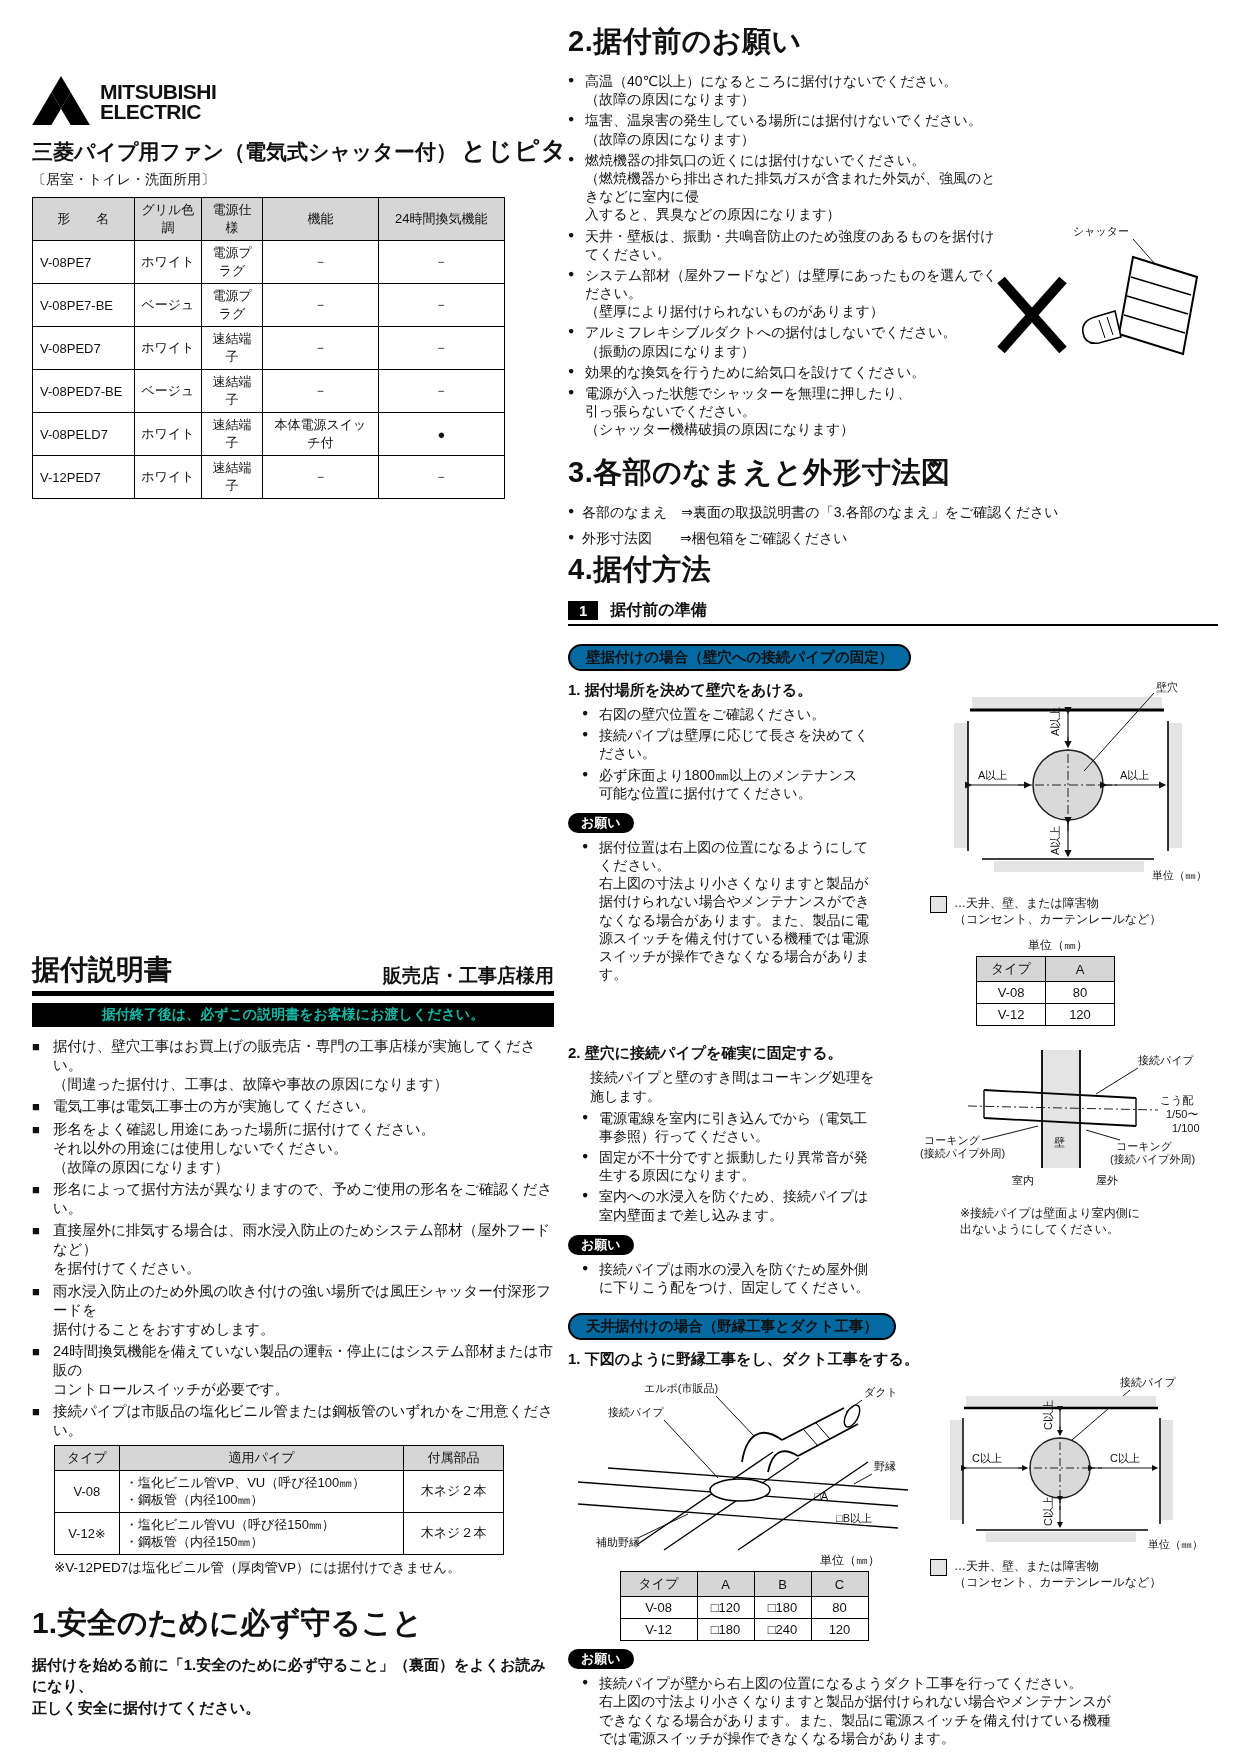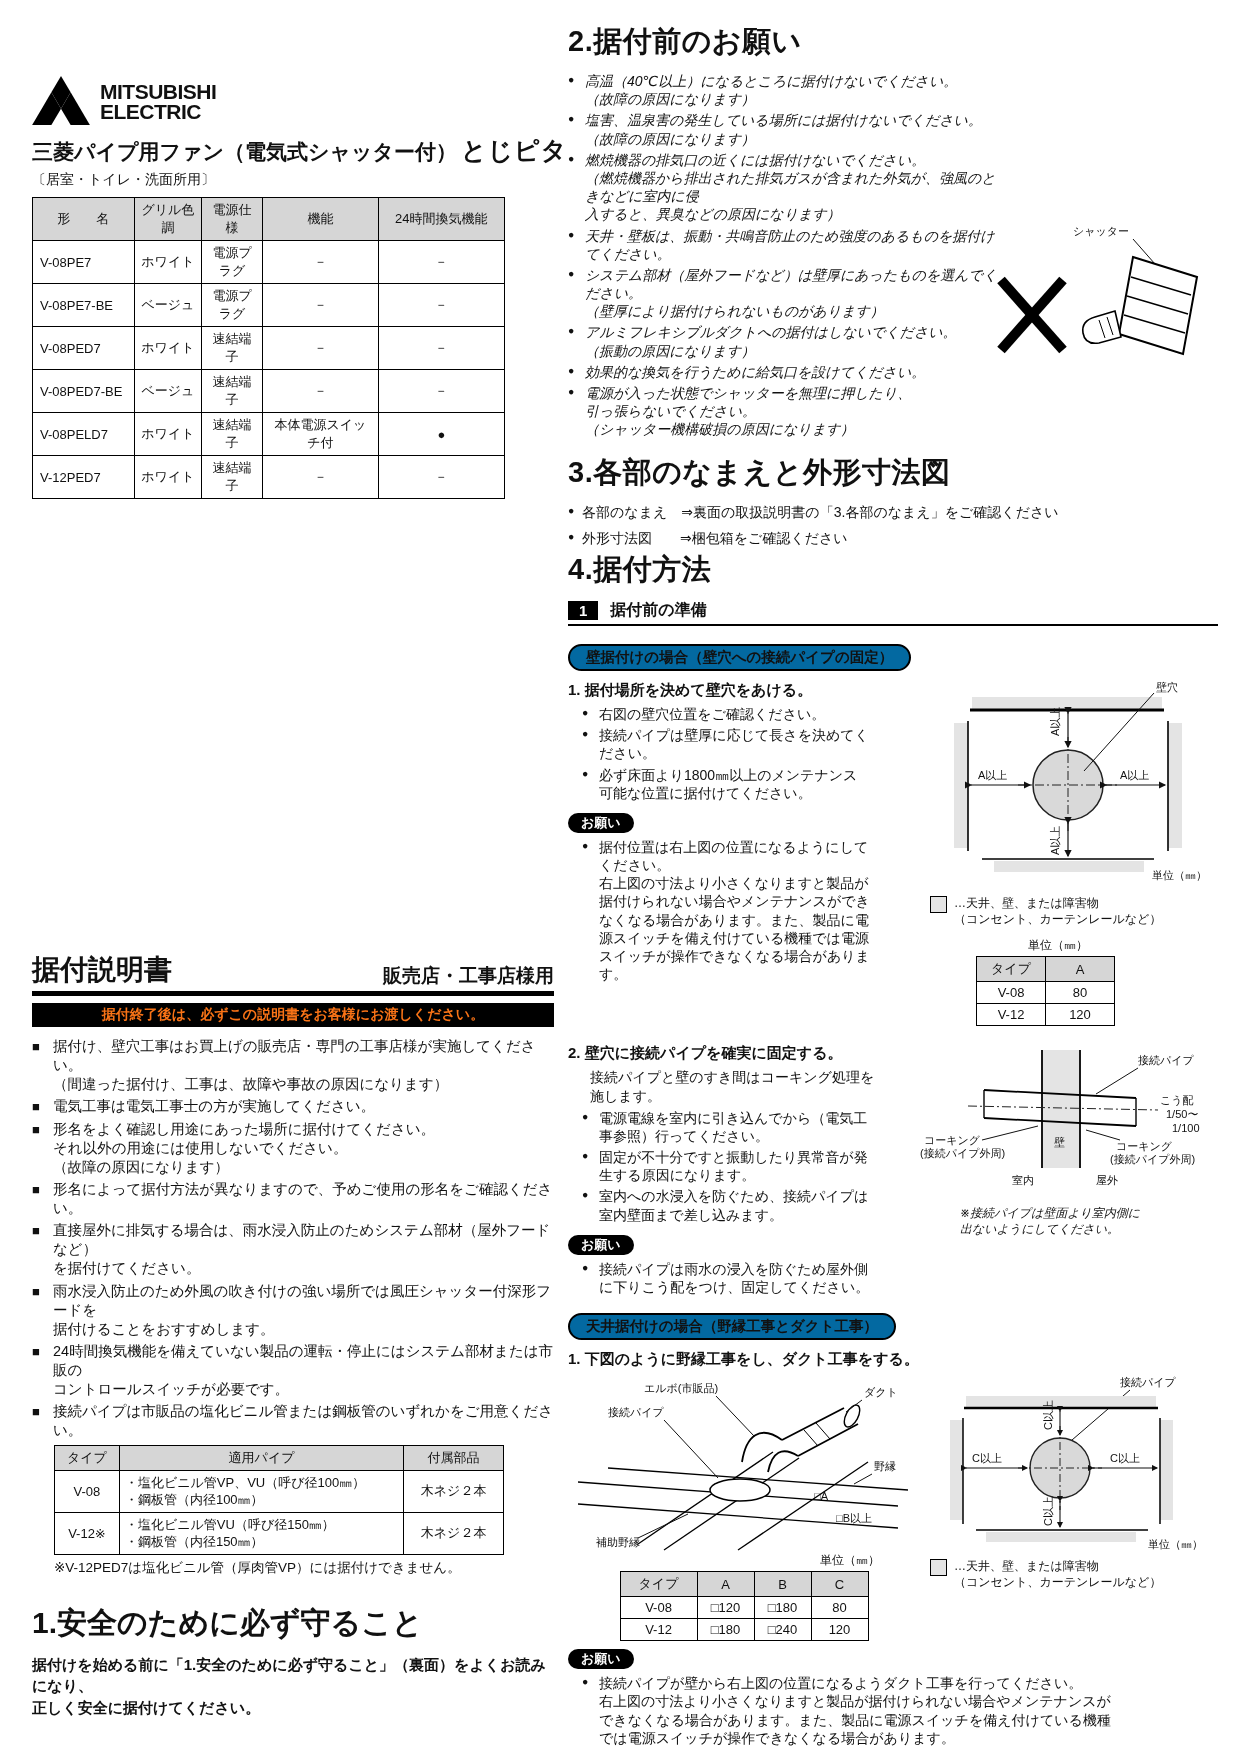--- a/index.html
+++ b/index.html
@@ -32,21 +32,21 @@
   .abc-table{margin:2px auto 0;}
   .abc-table th,.abc-table td{min-width:46px;}
 
   .spacer{height:452px;}
 
   
   .doc-head{display:flex;justify-content:space-between;align-items:flex-end;margin-bottom:2px;}
   .doc-title{font-size:28px;font-weight:bold;}
   .audience{font-size:19px;font-weight:bold;}
   .thick-rule{border-top:5px solid #000;margin:2px 0 7px;}
-  .notice-bar{background:#000;color:#f97316;font-size:14px;font-weight:bold;text-align:center;padding:3px 0;margin-bottom:10px;}
+  .notice-bar{background:#000;color:#14b8a6;font-size:14px;font-weight:bold;text-align:center;padding:3px 0;margin-bottom:10px;}
 
   
   .sq-list,.dot-list{list-style:none;margin:0;padding:0;}
   .sq-list li{position:relative;padding-left:21px;font-size:14.5px;line-height:1.32;white-space:pre-line;margin-bottom:3px;}
   .sq-list li::before{content:"■";position:absolute;left:0;top:1px;font-size:13px;}
   .dot-list li{position:relative;padding-left:17px;font-size:14px;line-height:1.3;white-space:pre-line;margin-bottom:3px;}
   .dot-list li::before{content:"●";position:absolute;left:0;top:1px;font-size:10.5px;}
   .arrow-list li{padding-left:14px;}
   .arrow-list li::before{content:"●";font-size:10.5px;}
 
@@ -65,21 +65,21 @@
           font-weight:bold;font-size:13px;padding:1px 13px;margin:8px 0 5px;}
   .row{display:flex;}
   .txt-col{flex:0 0 352px;}
   .dia-col{flex:1;min-width:0;}
   .indent{margin-left:14px;}
 
   .legend{display:flex;gap:7px;font-size:12px;line-height:1.35;margin:8px 0 0 10px;}
   .legend-swatch{width:15px;height:15px;border:1.2px solid #000;background:#e4e4e4;flex:none;margin-top:1px;}
   .legend-text{white-space:pre-line;}
   .unit{font-size:12px;text-align:right;margin:10px 26px 1px 0;}
-  .dia-note{font-size:12px;white-space:pre-line;line-height:1.3;margin:6px 0 0 40px;font-style:italic;}
+  .dia-note{font-size:12px;white-space:pre-line;line-height:1.3;margin:6px 0 0 40px;}
 
   svg{display:block;}
   svg text{font-family:"Liberation Sans","DejaVu Sans",sans-serif;font-size:11px;fill:#111;}
   .shutter-illus{position:absolute;right:0;top:200px;width:235px;}
 </style>
 </head>
 <body>
 
 <div class="page">
 
@@ -222,21 +222,21 @@
     <div class="footnote">※V-12PED7は塩化ビニル管（厚肉管VP）には据付けできません。</div>
 
     <h1 class="big-head">1.安全のために必ず守ること</h1>
     <p class="body-text">据付けを始める前に「1.安全のために必ず守ること」（裏面）をよくお読みになり、
 正しく安全に据付けてください。</p>
   </div>
 
   <div class="col-right">
 
     <h1 class="sec-head">2.据付前のお願い</h1>
-    <ul class="dot-list" style="width:430px;font-style:italic;">
+    <ul class="dot-list" style="width:430px;">
       <li>高温（40℃以上）になるところに据付けないでください。
 （故障の原因になります）</li>
       <li>塩害、温泉害の発生している場所には据付けないでください。
 （故障の原因になります）</li>
       <li>燃焼機器の排気口の近くには据付けないでください。
 （燃焼機器から排出された排気ガスが含まれた外気が、強風のときなどに室内に侵
 入すると、異臭などの原因になります）</li>
       <li>天井・壁板は、振動・共鳴音防止のため強度のあるものを据付けてください。</li>
       <li>システム部材（屋外フードなど）は壁厚にあったものを選んでください。
 （壁厚により据付けられないものがあります）</li>

